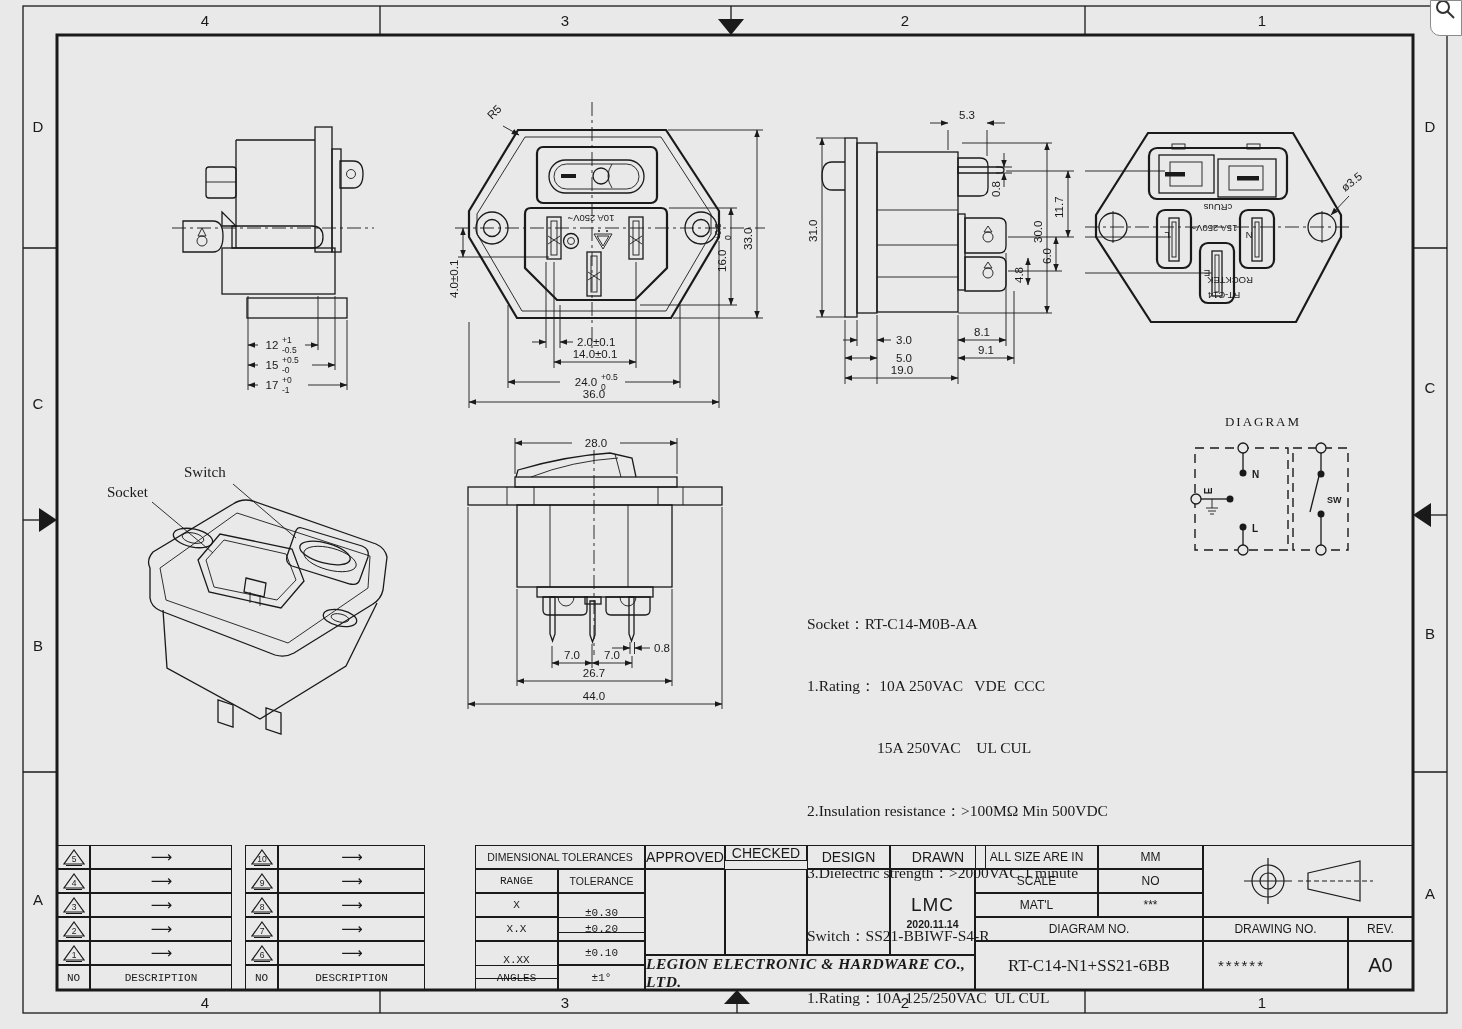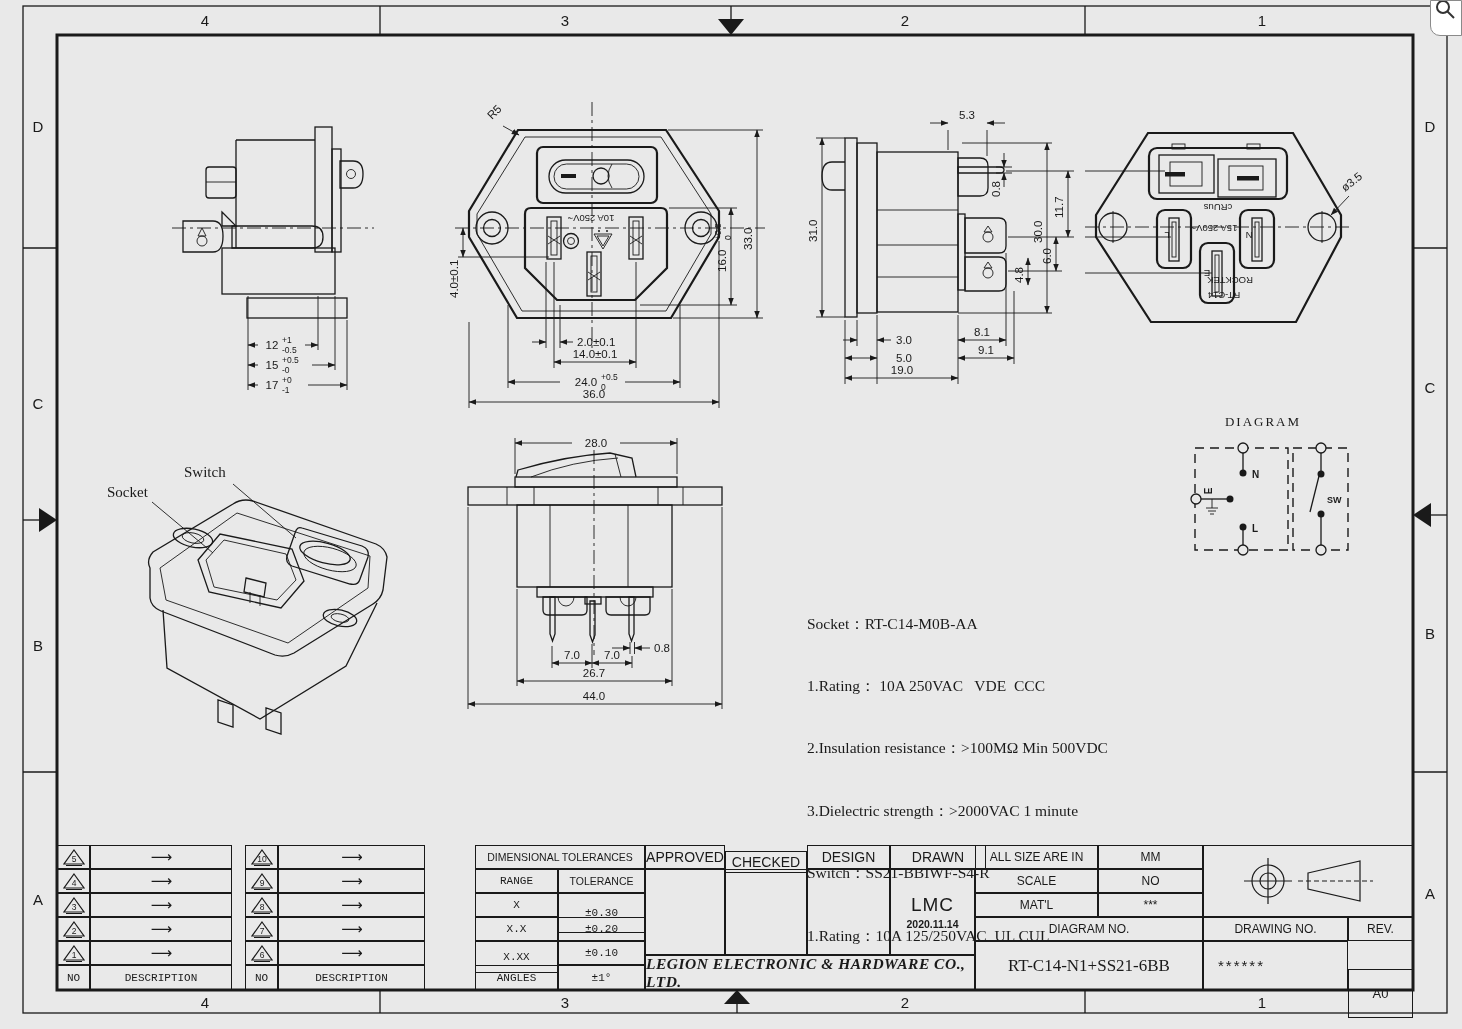--- a/index.html
+++ b/index.html
@@ -42,21 +42,21 @@
   .tri{width:22px;height:17px;}
   .tri path{fill:none;stroke:#1a1a1a;stroke-width:1.2px;}
   .tri line{stroke:#1a1a1a;stroke-width:1px;}
   .tri text{font:8.5px "Liberation Sans",sans-serif;text-anchor:middle;fill:#1a1a1a;}
   .arrowg{font-size:15px;letter-spacing:-1px;}
   .lmc{font-size:19px;letter-spacing:1px;}
   .dte{font-size:10.5px;font-weight:bold;}
   .comp{font:italic bold 15.5px "Liberation Serif",serif;letter-spacing:0.5px;}
   .matno{font:17px "Liberation Serif",serif;}
   .stars{font-size:15px;letter-spacing:2px;}
-  .rev{font-size:13px;margin-top:28px;}
+  .rev{font-size:20px;}
 
   
   #cursor-ov{position:absolute;right:0;top:0;width:30px;height:34px;background:#fff;
              border:1px solid #8a8a8a;border-radius:0 0 0 10px;}
 </style>
 </head>
 <body>
 
 <div id="page">
 
@@ -455,20 +455,21 @@
       <line x1="722" y1="507" x2="722" y2="709" class="th"></line>
       <line x1="468" y1="704" x2="722" y2="704" class="th" marker-start="url(#ar)" marker-end="url(#ar)"></line>
       <text class="dt mid" x="594" y="700">44.0</text>
     </g>
   </g>
 </svg>
 
 <div class="specs">
   <div>Socket：RT-C14-M0B-AA</div>
   <div>1.Rating： 10A 250VAC   VDE  CCC</div>
+  <div class="in1">15A 250VAC    UL CUL</div>
   <div>2.Insulation resistance：&gt;100MΩ Min 500VDC</div>
   <div>3.Dielectric strength：&gt;2000VAC 1 minute</div>
   <div>Switch：SS21-BBIWF-S4-R</div>
   <div>1.Rating：10A 125/250VAC  UL CUL</div>
   
   
   
   
 </div>
 
@@ -565,29 +566,29 @@
   </div>
 
   <div>
     <div class="c t10" style="left:418px;top:0;width:170px;height:24px">DIMENSIONAL TOLERANCES</div>
     <div class="c t11" style="left:418px;top:24px;width:83px;height:24px">RANGE</div>
     <div class="c t10" style="left:501px;top:24px;width:87px;height:24px">TOLERANCE</div>
     <div class="c t11" style="left:418px;top:48px;width:83px;height:24px">X</div>
     <div class="c t11" style="left:501px;top:48px;width:87px;height:40px">±0.30</div>
     <div class="c t11" style="left:418px;top:72px;width:83px;height:24px">X.X</div>
     <div class="c t11" style="left:501px;top:72px;width:87px;height:24px">±0.20</div>
-    <div class="c t11" style="left:418px;top:96px;width:83px;height:32px">X.XX</div>
+    <div class="c t11" style="left:418px;top:96px;width:83px;height:38px">X.XX</div>
     <div class="c t11" style="left:501px;top:96px;width:87px;height:24px">±0.10</div>
     <div class="c t11" style="left:418px;top:120px;width:83px;height:25px">ANGLES</div>
     <div class="c t11" style="left:501px;top:120px;width:87px;height:25px">±1°</div>
   </div>
 
   <div>
     <div class="c t12" style="left:588px;top:0;width:80px;height:24px">APPROVED</div>
-    <div class="c t12" style="left:668px;top:6px;width:82px;height:22px">CHECKED</div>
+    <div class="c t12" style="left:668px;top:0;width:82px;height:16px">CHECKED</div>
     <div class="c t12" style="left:750px;top:0;width:83px;height:24px">DESIGN</div>
     <div class="c t12" style="left:833px;top:0;width:96px;height:24px">DRAWN</div>
     <div class="c" style="left:588px;top:24px;width:80px;height:86px"></div>
     <div class="c" style="left:668px;top:24px;width:82px;height:86px"></div>
     <div class="c" style="left:750px;top:24px;width:83px;height:86px"></div>
     <div class="c" style="left:833px;top:24px;width:85px;height:86px;flex-direction:column;gap:2px">
       <span class="lmc">LMC</span>
       <span class="dte">2020.11.14</span>
     </div>
     <div class="c comp" style="left:588px;top:110px;width:330px;height:35px">LEGION ELECTRONIC &amp; HARDWARE CO., LTD.</div>

